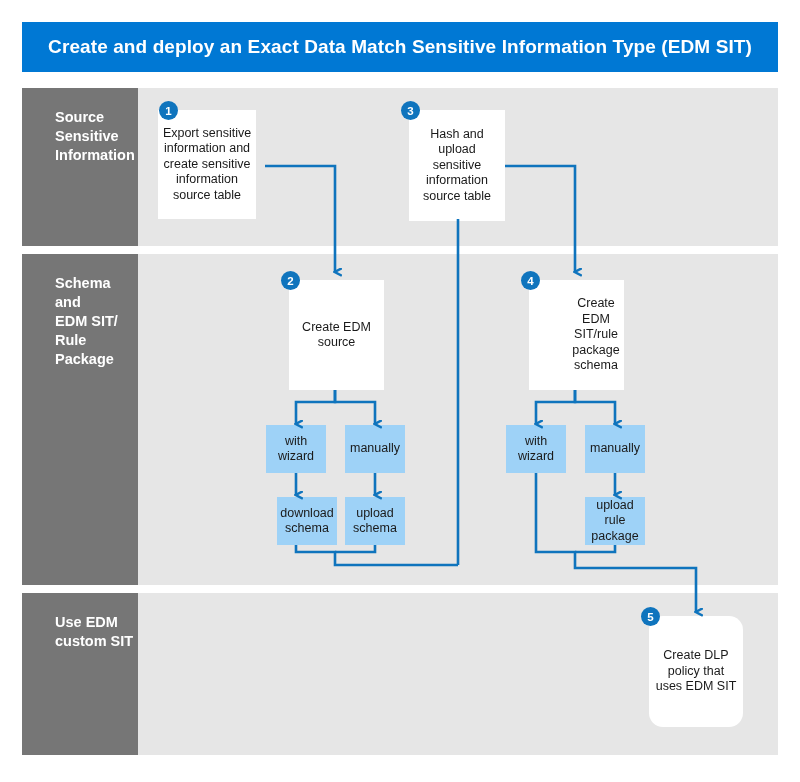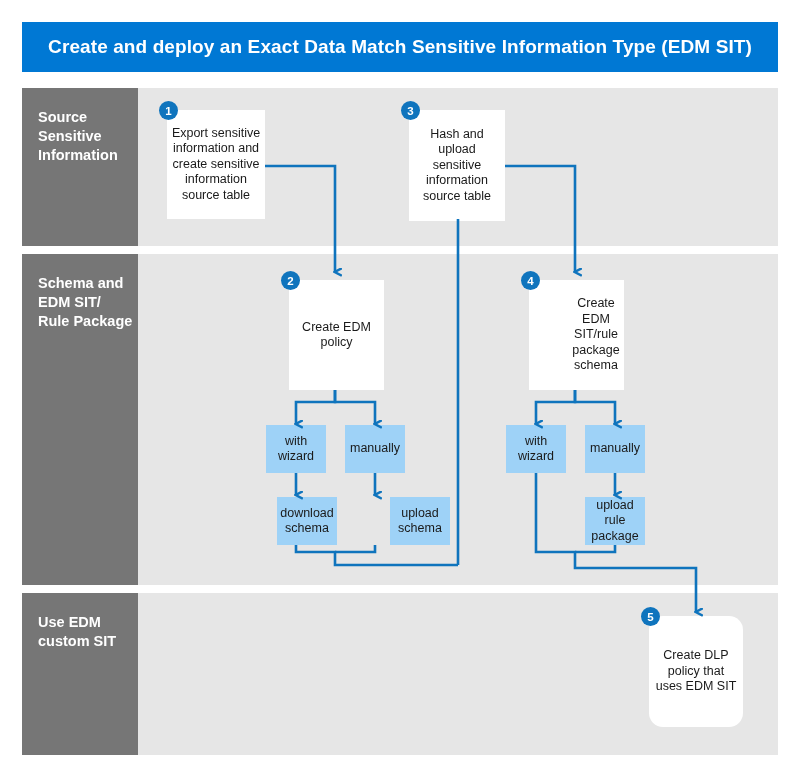--- a/index.html
+++ b/index.html
@@ -22,21 +22,21 @@
     white-space:nowrap;
   }
 
   
   .band{position:absolute;background:#e6e6e6;}
   .lane-label{
     position:absolute;background:#767676;color:#ffffff;
     font-size:14.5px;font-weight:600;line-height:19px;
     padding:20px 0 0 16px;box-sizing:border-box;
   }
-  .lane-label span{display:block;}
+  .lane-label span{display:block;margin-left:17px;}
 
   
   .pbox{
     position:absolute;background:#ffffff;
     display:flex;align-items:center;justify-content:center;
     text-align:center;color:#1a1a1a;font-size:12.5px;line-height:15.5px;
     box-sizing:border-box;padding:4px;
   }
   
   .bbox{
@@ -116,35 +116,35 @@
 
       <path d="M615,473 L615,495" marker-end="url(#ar)"></path>
 
       <path d="M536,473 L536,552 L575,552 L575,568 L696,568 L696,612" marker-end="url(#ar)"></path>
       <path d="M615,545 L615,552 L575,552"></path>
 
     </g>
   </svg>
 
   <div class="badge" style="left:159px;top:101px;">1</div>
-  <div class="pbox" style="left:167px;top:110px;width:98px;height:109px;">Export sensitive information and create sensitive information source table</div>
+  <div class="pbox" style="left:158px;top:110px;width:98px;height:109px;">Export sensitive information and create sensitive information source table</div>
 
   <div class="badge" style="left:401px;top:101px;">3</div>
   <div class="pbox" style="left:409px;top:110px;width:96px;height:111px;">Hash and upload sensitive information source table</div>
 
   <div class="badge" style="left:281px;top:271px;">2</div>
-  <div class="pbox" style="left:289px;top:280px;width:95px;height:110px;">Create EDM policy</div>
+  <div class="pbox" style="left:289px;top:280px;width:95px;height:110px;">Create EDM source</div>
 
   <div class="badge" style="left:521px;top:271px;">4</div>
   <div class="pbox" style="left:529px;top:280px;width:95px;height:110px;padding-left:43px;">Create EDM SIT/rule package schema</div>
 
   <div class="bbox" style="left:266px;top:425px;width:60px;height:48px;">with wizard</div>
   <div class="bbox" style="left:345px;top:425px;width:60px;height:48px;">manually</div>
   <div class="bbox" style="left:266px;top:497px;width:60px;height:48px;margin-left:11px;">download schema</div>
-  <div class="bbox" style="left:345px;top:497px;width:60px;height:48px;margin-left:45px;">upload schema</div>
+  <div class="bbox" style="left:345px;top:497px;width:60px;height:48px;">upload schema</div>
 
   <div class="bbox" style="left:506px;top:425px;width:60px;height:48px;">with wizard</div>
   <div class="bbox" style="left:585px;top:425px;width:60px;height:48px;">manually</div>
   <div class="bbox" style="left:585px;top:497px;width:60px;height:48px;">upload rule package</div>
 
   <div class="badge" style="left:641px;top:607px;">5</div>
   <div class="pbox" style="left:649px;top:616px;width:94px;height:111px;border-radius:14px;">Create DLP policy that uses EDM SIT</div>
 
 </div>
 

